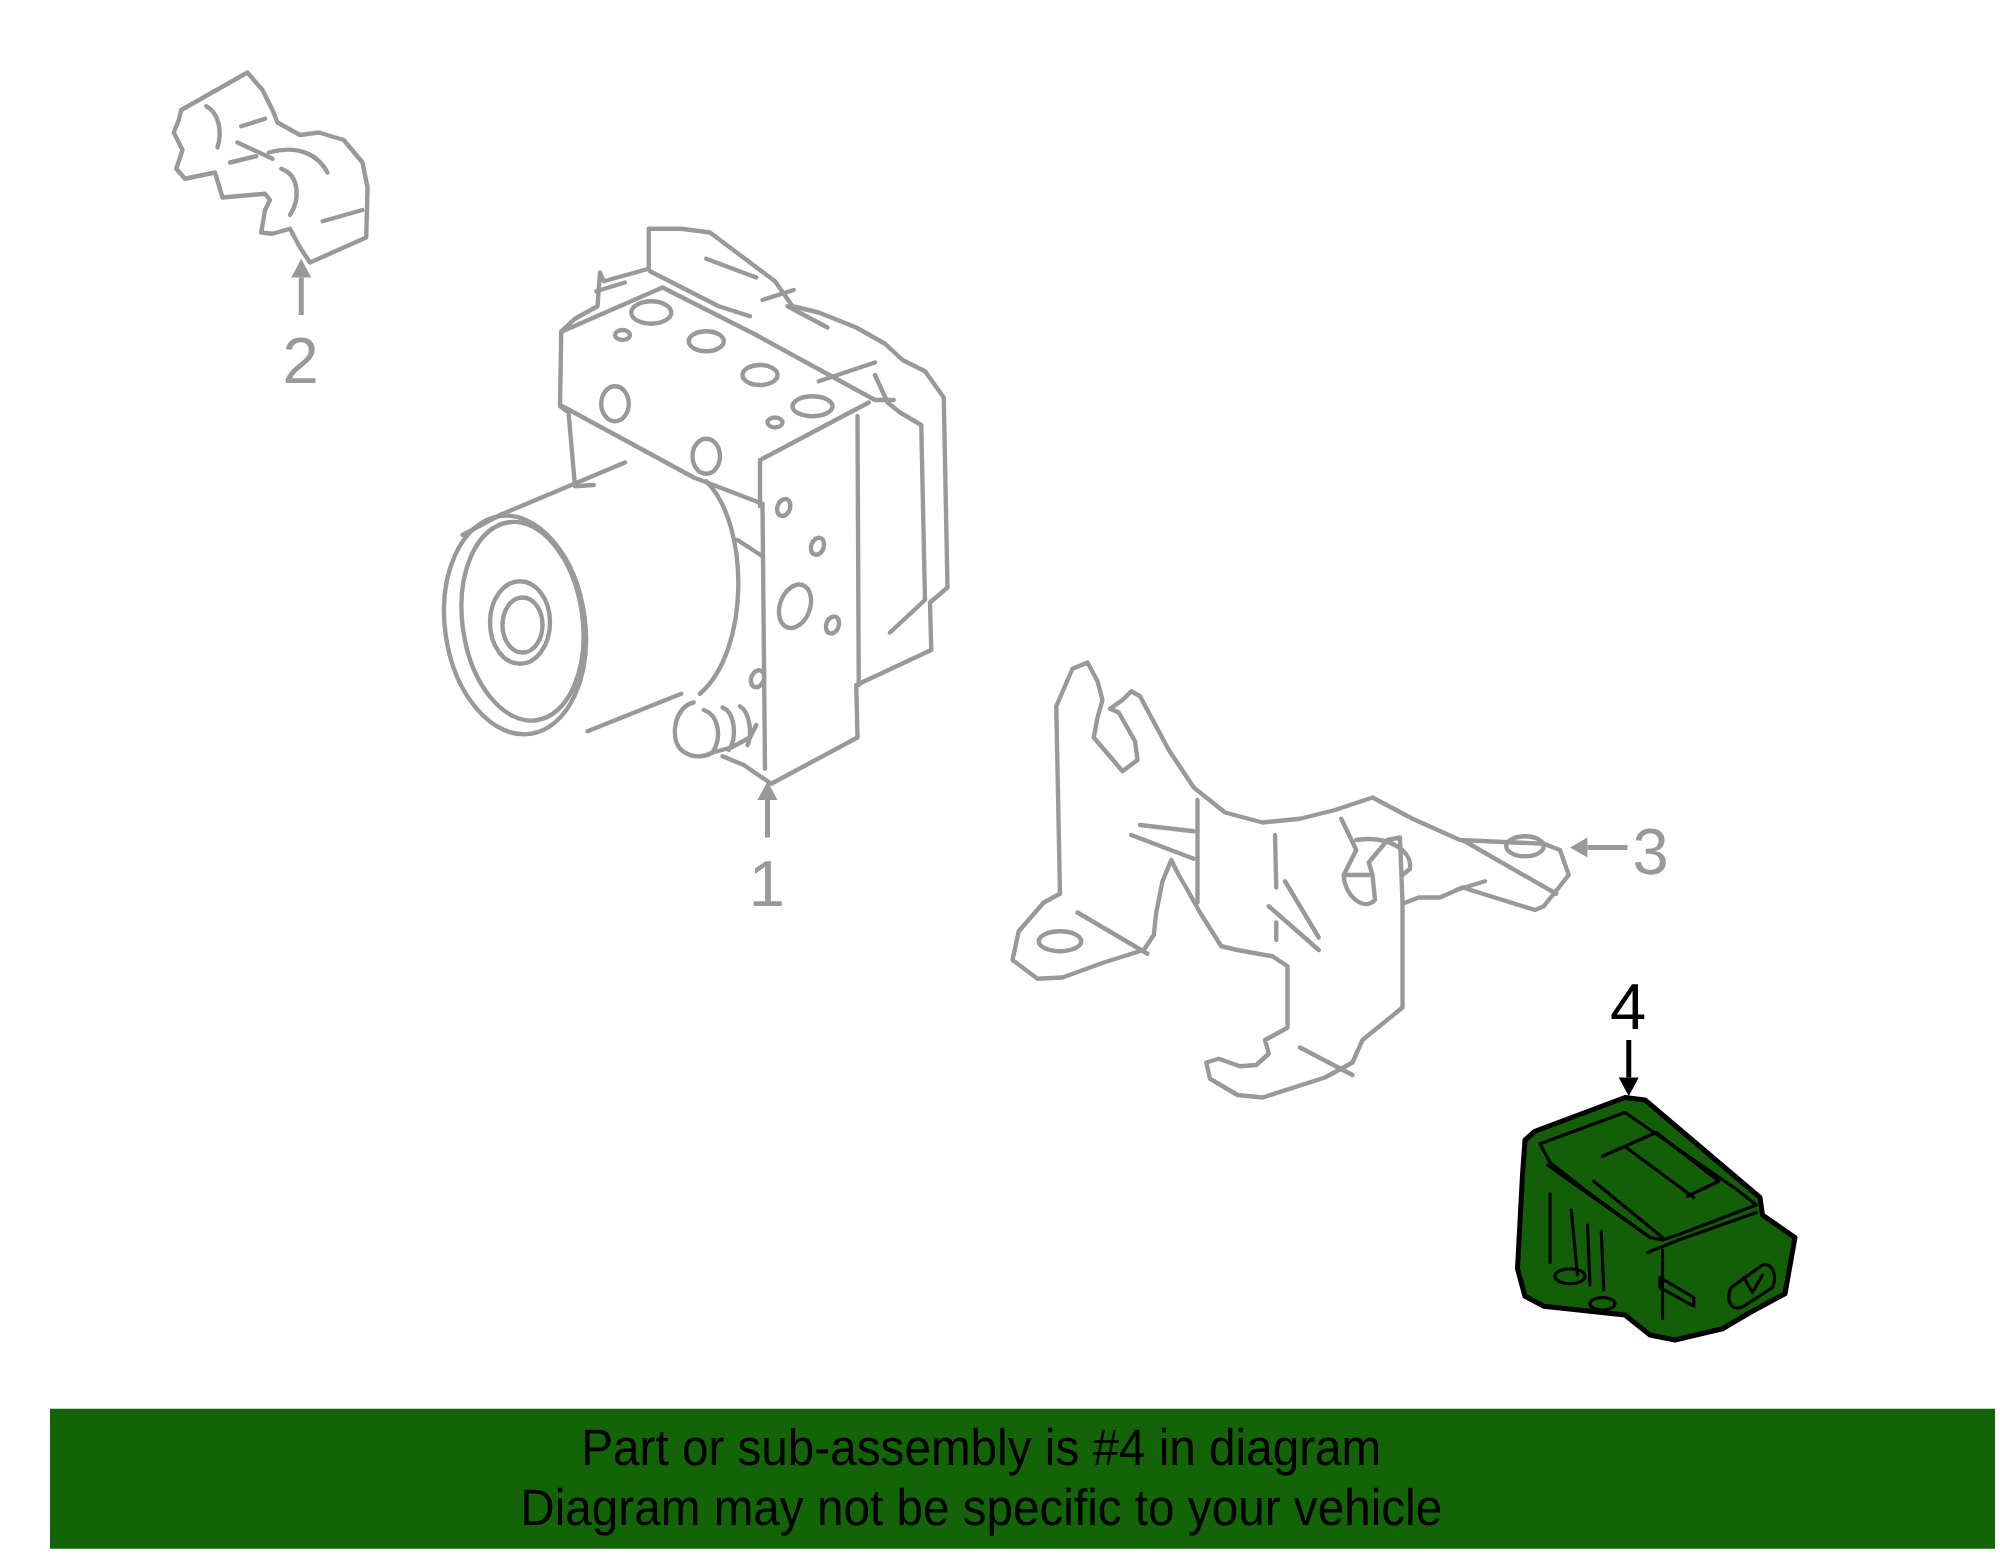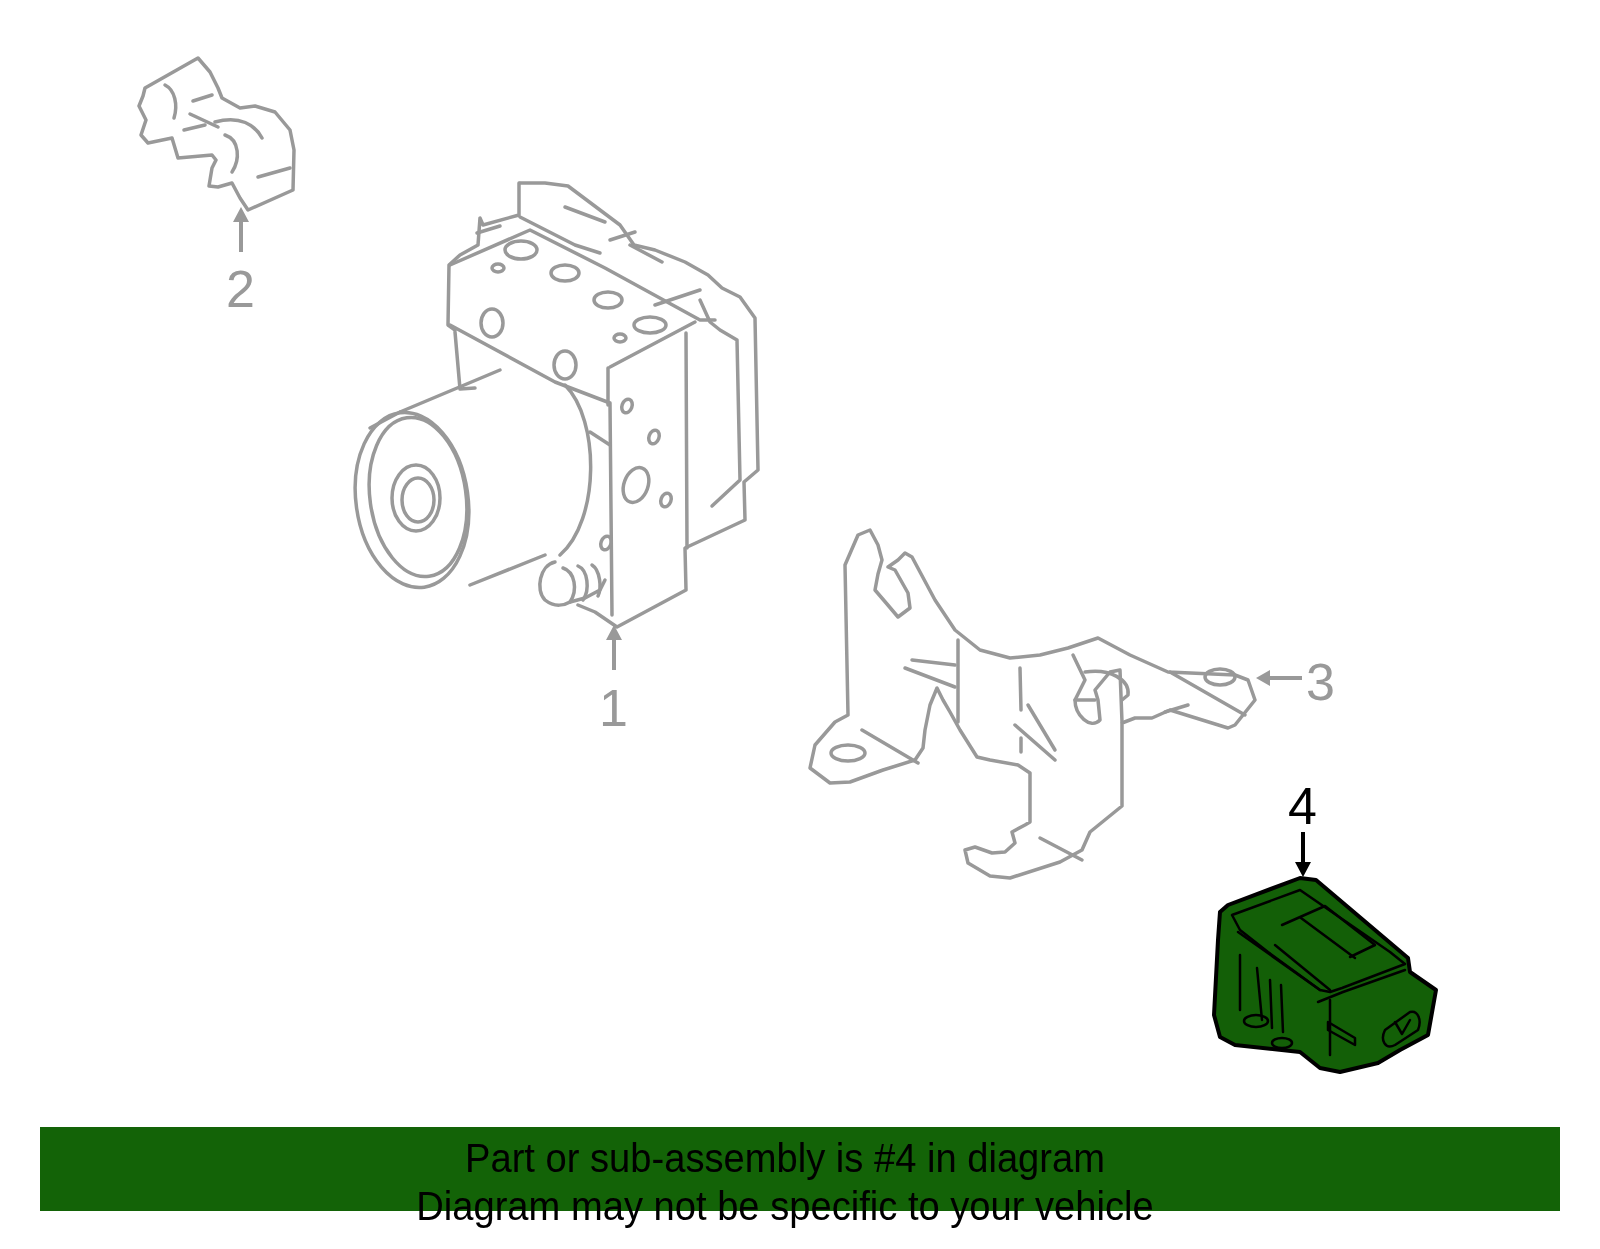--- a/index.html
+++ b/index.html
@@ -3,22 +3,22 @@
 <meta charset="utf-8">
 <style>
   html, body { margin: 0; padding: 0; background: #ffffff; }
   body { width: 1600px; height: 1249px; position: relative; overflow: hidden;
          font-family: "Liberation Sans", sans-serif; }
   #diagram { position: absolute; left: 0; top: 0; width: 1600px; height: 1249px; }
   .callout { position: absolute; font-family: "Liberation Sans", sans-serif;
              font-size: 52px; line-height: 1; }
   .callout.gray { color: #999999; }
   .callout.black { color: #000000; }
-  #banner { position: absolute; left: 40px; top: 1127px; width: 1520px; height: 84px;
-            background: #136307; }
+  #banner { position: absolute; left: 40px; top: 1127px; width: 1520px; height: 112px;
+            background: #136307; padding-left: 36px; }
   #banner .line { position: absolute; left: 0; width: 1490px; text-align: center;
                   color: #000000; font-family: "Liberation Sans", sans-serif;
                   font-size: 41px; line-height: 46px; transform: scaleX(0.93); transform-origin: center; }
   #banner .l1 { top: 8px; }
   #banner .l2 { top: 56px; }
 </style>
 </head>
 <body>
 
 <svg id="diagram" viewBox="0 0 1600 1249" xmlns="http://www.w3.org/2000/svg">

